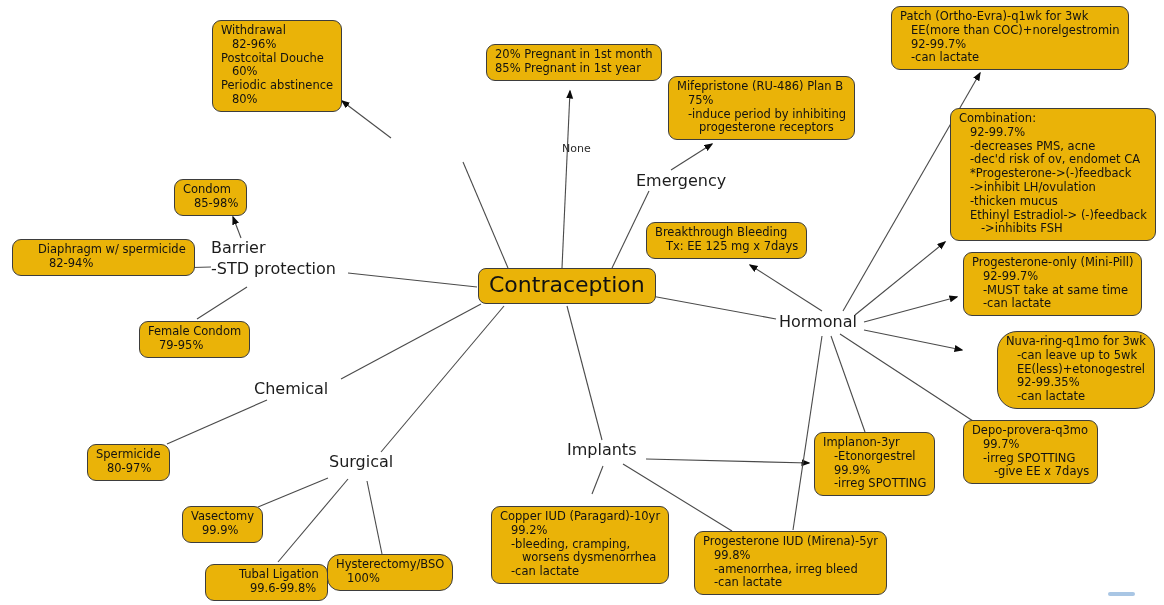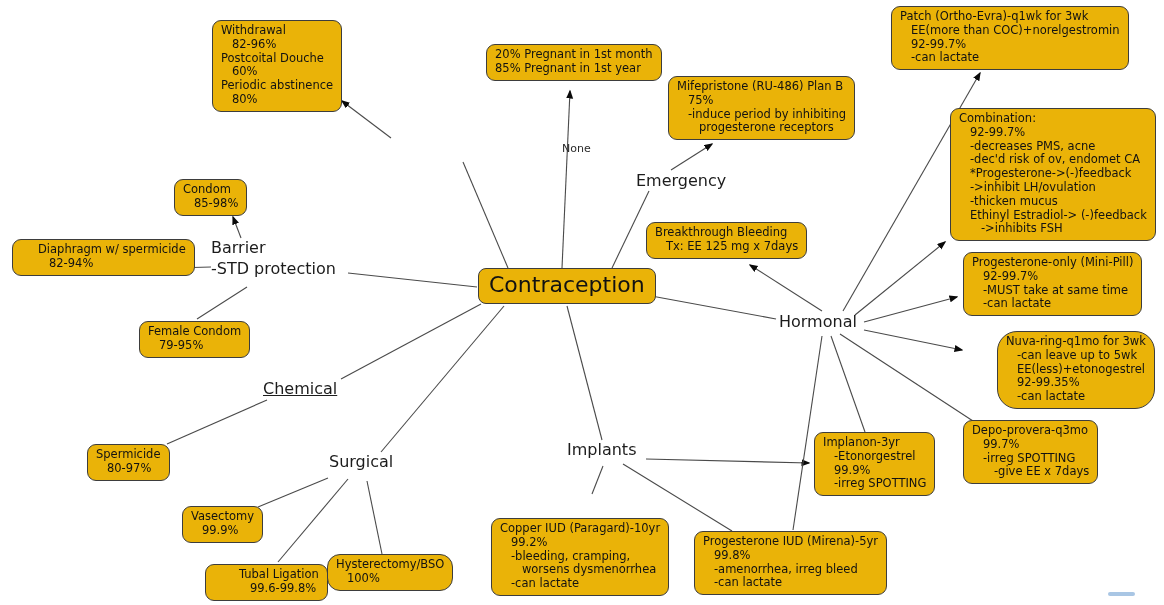--- a/index.html
+++ b/index.html
@@ -89,21 +89,21 @@
     <line x1="831" y1="336" x2="865" y2="432"></line>
   </svg>
 
   <div class="node center-node" style="left:478px;top:268px;">Contraception</div>
 
   <div class="blabel small-label" style="left:562px;top:142px;text-align:center;">None</div>
   <div class="blabel" style="left:636px;top:171px;">Emergency</div>
   <div class="blabel" style="left:779px;top:312px;">Hormonal</div>
   <div class="blabel" style="left:211px;top:238px;">Barrier
 -STD protection</div>
-  <div class="blabel" style="left:263px;top:379px;text-decoration:underline;">Chemical</div>
+  <div class="blabel" style="left:254px;top:379px;">Chemical</div>
   <div class="blabel" style="left:329px;top:452px;">Surgical</div>
   <div class="blabel" style="left:567px;top:440px;">Implants</div>
 
   <div class="node" style="left:212px;top:20px;">Withdrawal
    82-96%
 Postcoital Douche
    60%
 Periodic abstinence
    80%</div>
   <div class="node" style="left:486px;top:44px;">20% Pregnant in 1st month
@@ -147,21 +147,21 @@
   <div class="node" style="left:115px;top:321px;margin-left:24px;">Female Condom
    79-95%</div>
   <div class="node" style="left:87px;top:444px;">Spermicide
    80-97%</div>
   <div class="node" style="left:182px;top:506px;">Vasectomy
    99.9%</div>
   <div class="node" style="left:205px;top:564px;padding-left:33px;">Tubal Ligation
    99.6-99.8%</div>
   <div class="node" style="left:327px;top:554px;border-radius:13px;">Hysterectomy/BSO
    100%</div>
-  <div class="node" style="left:491px;top:518px;">Copper IUD (Paragard)-10yr
+  <div class="node" style="left:491px;top:506px;">Copper IUD (Paragard)-10yr
    99.2%
    -bleeding, cramping,
       worsens dysmenorrhea
    -can lactate</div>
   <div class="node" style="left:694px;top:531px;">Progesterone IUD (Mirena)-5yr
    99.8%
    -amenorrhea, irreg bleed
    -can lactate</div>
   <div class="node" style="left:814px;top:432px;">Implanon-3yr
    -Etonorgestrel

